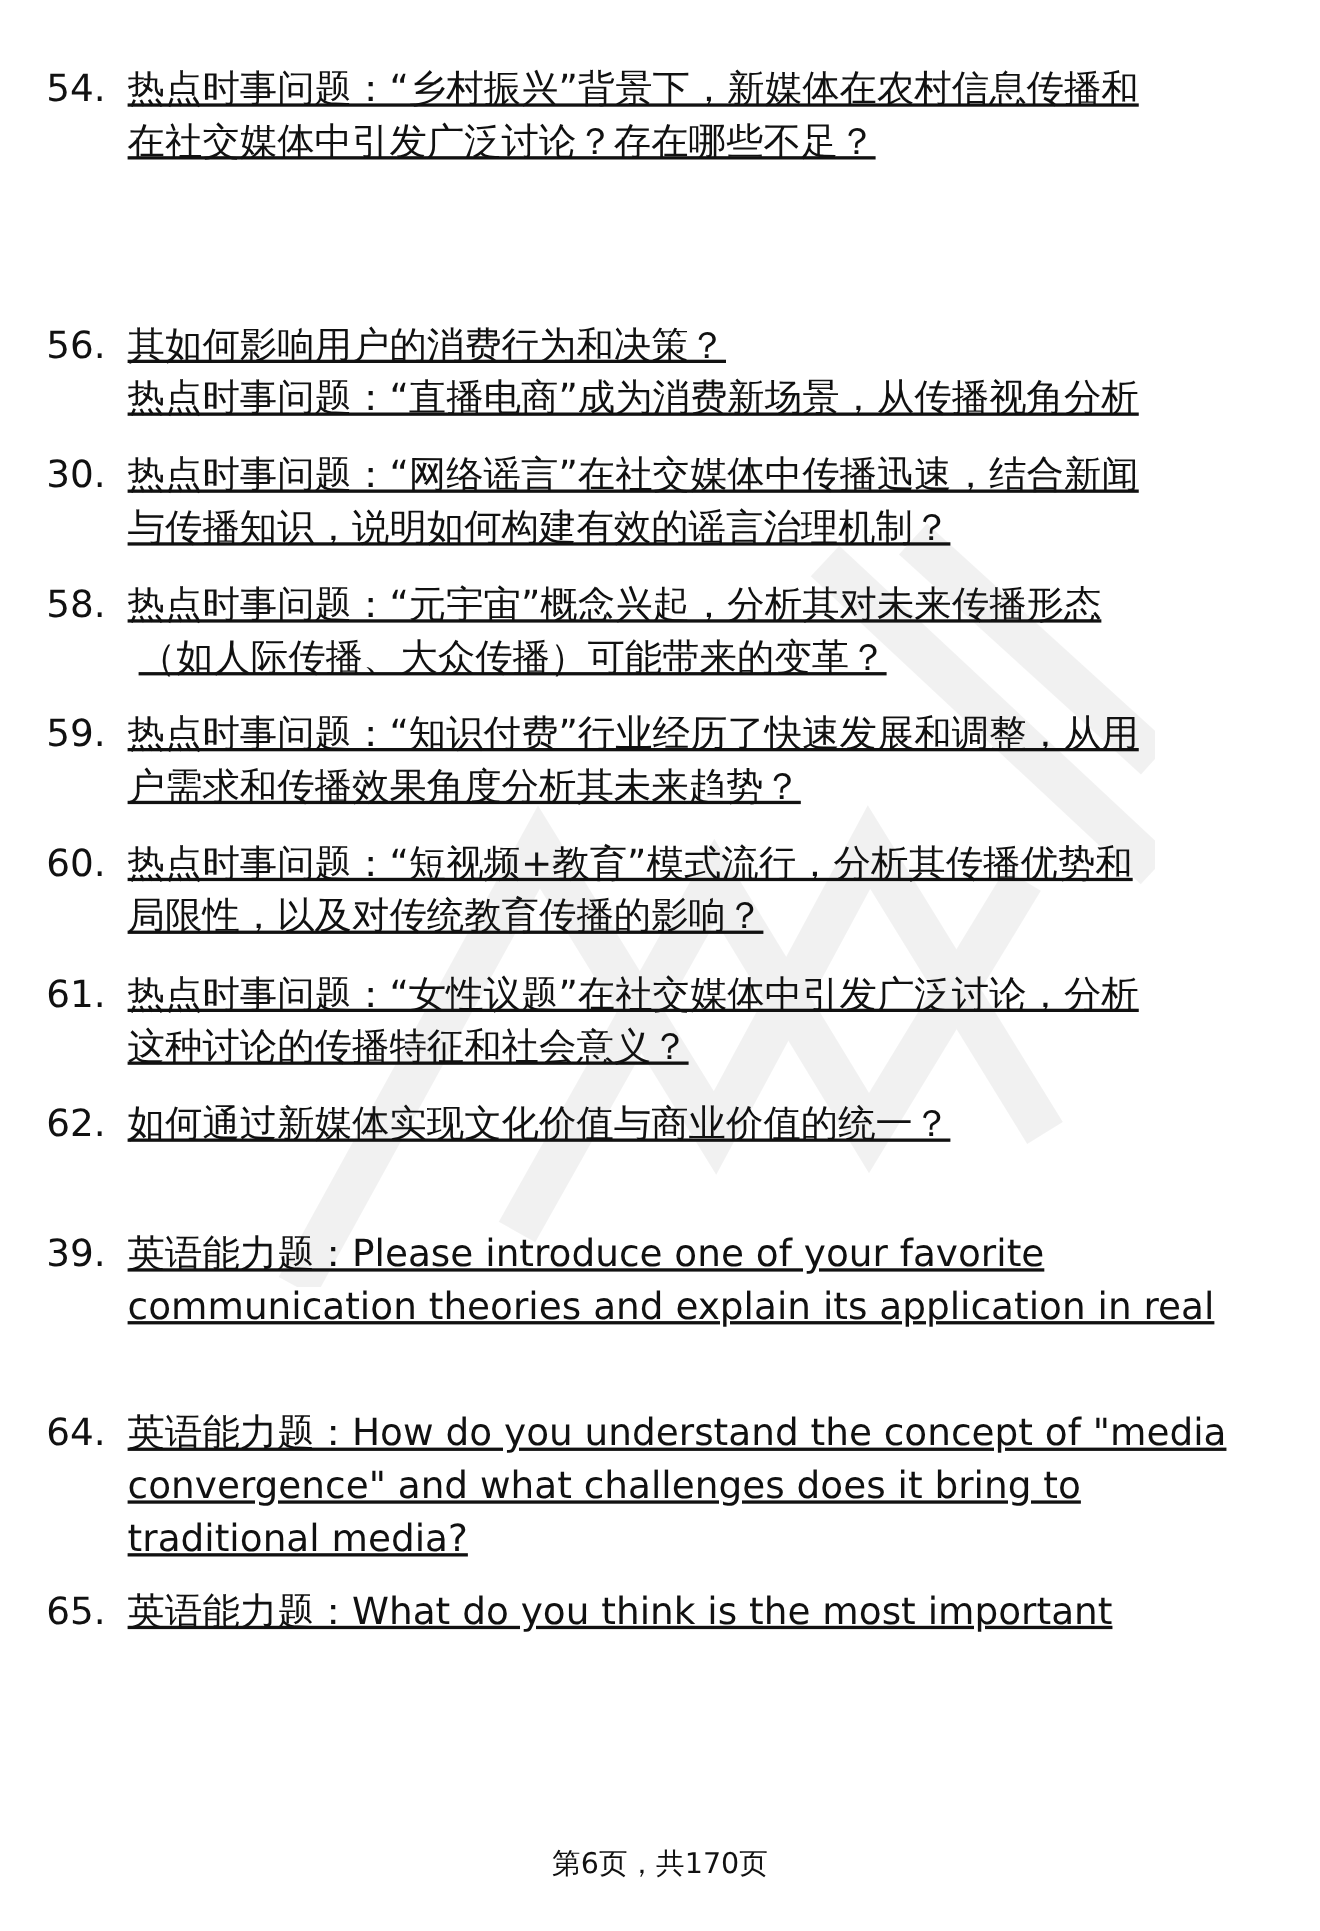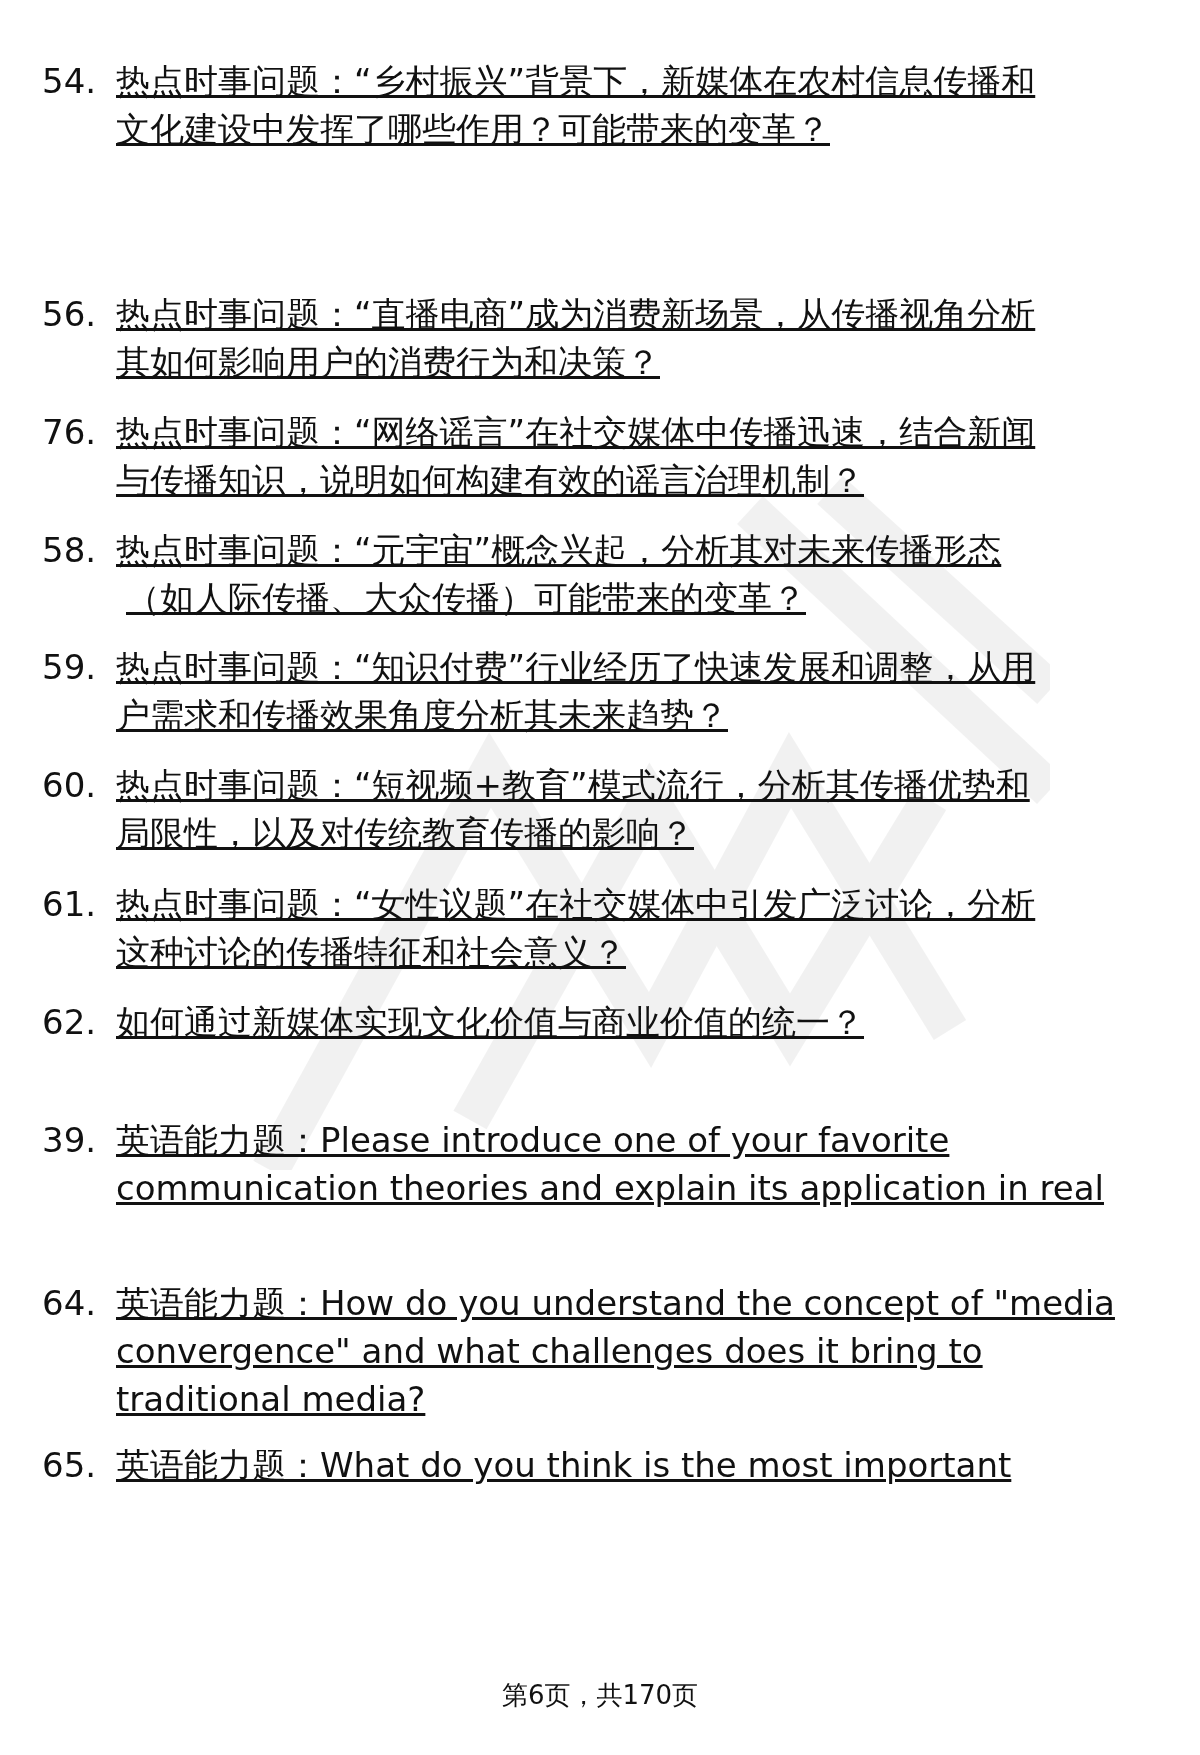--- a/index.html
+++ b/index.html
@@ -76,35 +76,35 @@
     <polyline points="600,20 820,220"></polyline>
   </g>
 </svg>
 
 <div class="page">
 
   <div class="item" style="top:57px">
     <span class="num">54.</span>
     <div class="body">
       <span class="line">热点时事问题：“乡村振兴”背景下，新媒体在农村信息传播和</span>
-      <span class="line">文化建设中发挥了哪些作用？可能带来的变革？</span>
+      <span class="line">在社交媒体中引发广泛讨论？存在哪些不足？</span>
     </div>
   </div>
 
 
   <div class="item" style="top:290px">
     <span class="num">56.</span>
     <div class="body">
+      <span class="line">其如何影响用户的消费行为和决策？</span>
       <span class="line">热点时事问题：“直播电商”成为消费新场景，从传播视角分析</span>
-      <span class="line">其如何影响用户的消费行为和决策？</span>
     </div>
   </div>
 
   <div class="item" style="top:408px">
-    <span class="num">76.</span>
+    <span class="num">30.</span>
     <div class="body">
       <span class="line">热点时事问题：“网络谣言”在社交媒体中传播迅速，结合新闻</span>
       <span class="line">与传播知识，说明如何构建有效的谣言治理机制？</span>
     </div>
   </div>
 
   <div class="item" style="top:526px">
     <span class="num">58.</span>
     <div class="body">
       <span class="line">热点时事问题：“元宇宙”概念兴起，分析其对未来传播形态</span>

